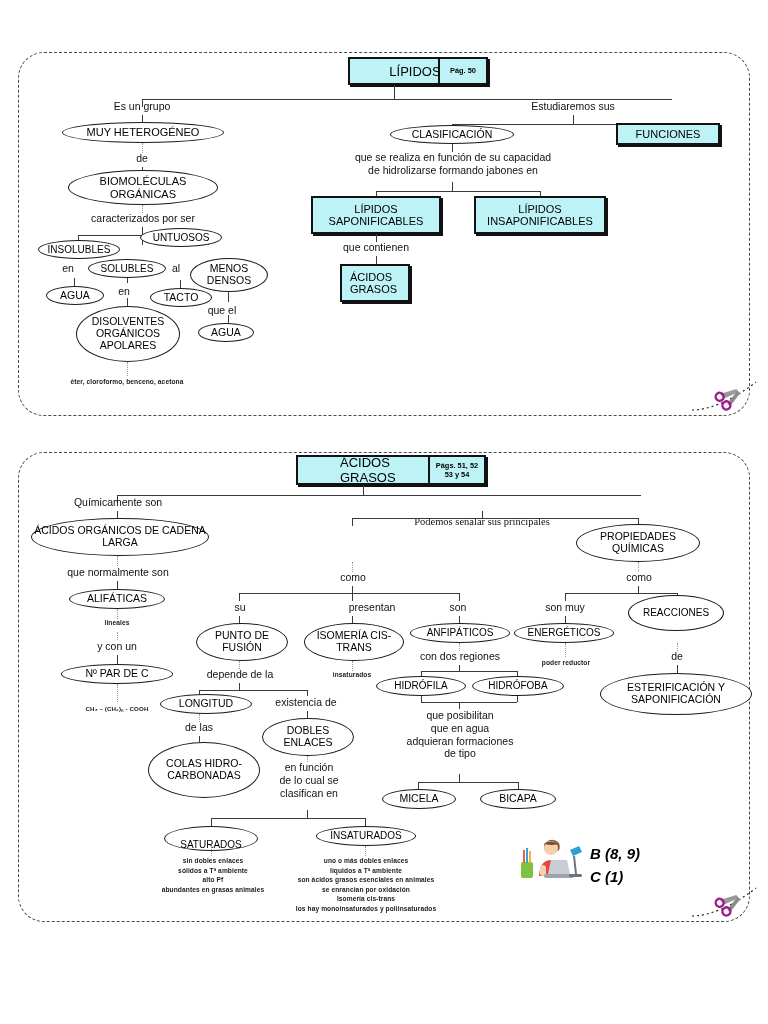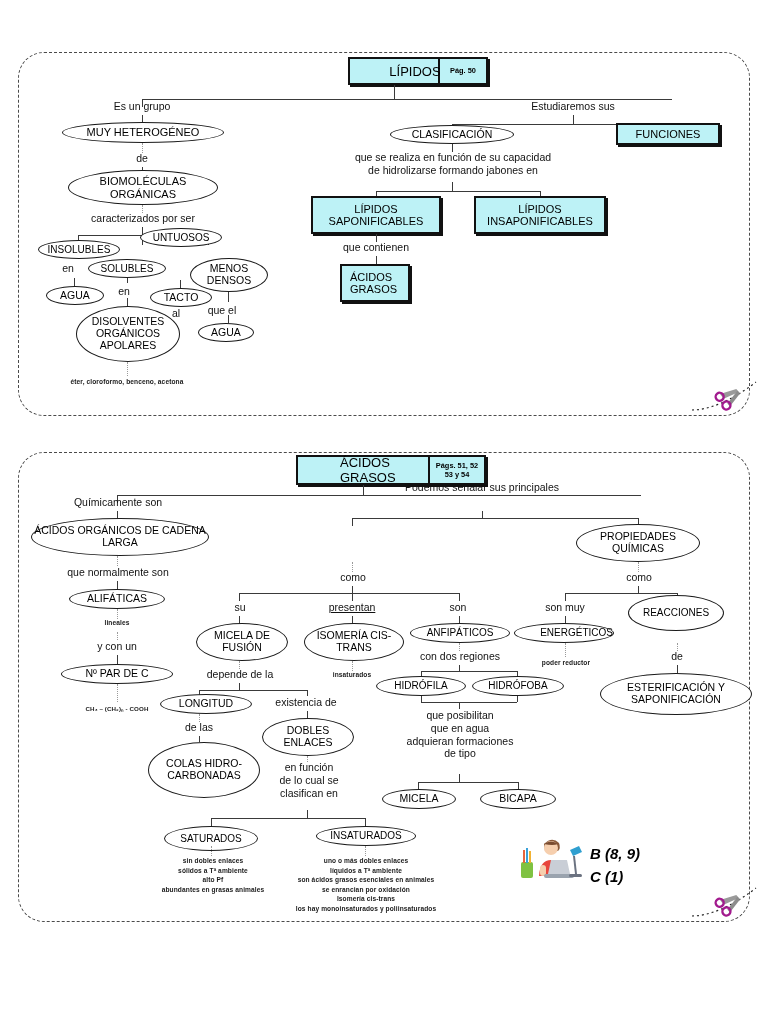--- a/index.html
+++ b/index.html
@@ -171,21 +171,21 @@
   </div>
   <div class="node ell" style="left:190px; top:258px; width:78px; height:34px; font-size:10.5px;">
     <span>MENOS
 DENSOS</span>
   </div>
   <div class="node ell" style="left:88px; top:259px; width:78px; height:19px; font-size:10px;">
     <span>SOLUBLES</span>
   </div>
 
   <div class="lbl" style="left:56px; top:262px; width:24px;">en</div>
-  <div class="lbl" style="left:166px; top:262px; width:20px;margin-top:45px;">al</div>
+  <div class="lbl" style="left:166px; top:262px; width:20px;">al</div>
   <div class="lbl" style="left:112px; top:285px; width:24px;">en</div>
   <div class="lbl" style="left:198px; top:304px; width:48px;">que el</div>
 
   <div class="node ell" style="left:46px; top:286px; width:58px; height:19px; font-size:10.5px;">
     <span>AGUA</span>
   </div>
   <div class="node ell" style="left:150px; top:288px; width:62px; height:19px; font-size:10.5px;">
     <span>TACTO</span>
   </div>
   <div class="node ell" style="left:198px; top:323px; width:56px; height:19px; font-size:10.5px;">
@@ -291,49 +291,49 @@
   <div class="tiny" style="left:82px; top:618px; width:70px;">lineales</div>
   <div class="vdash" style="left:117px; top:632px; height:8px;"></div>
   <div class="lbl" style="left:82px; top:640px; width:70px;">y con un</div>
   <div class="vline" style="left:117px; top:655px; height:9px;"></div>
   <div class="node ell" style="left:61px; top:664px; width:112px; height:20px; font-size:10.5px;">
     <span>Nº PAR DE C</span>
   </div>
   <div class="vdash" style="left:117px; top:684px; height:18px;"></div>
   <div class="tiny" style="left:62px; top:705px; width:110px; font-size:6.2px;">CH₃ – (CH₂)ₙ - COOH</div>
 
-  <div class="lbl" style="left:362px; top:481px; width:240px;">Podemos señalar sus principales</div>
+  <div class="lbl" style="left:362px; top:516px; width:240px;font-family:Liberation Serif, serif;">Podemos señalar sus principales</div>
   <div class="vline" style="left:482px; top:511px; height:7px;"></div>
   <div class="hline" style="left:352px; top:518px; width:286px;"></div>
   <div class="vline" style="left:352px; top:518px; height:8px;"></div>
   <div class="vline" style="left:638px; top:518px; height:8px;"></div>
 
   <div class="node ell" style="left:576px; top:524px; width:124px; height:38px; font-size:10.5px;">
     <span>PROPIEDADES
 QUÍMICAS</span>
   </div>
 
   <div class="vdash" style="left:352px; top:562px; height:10px;"></div>
   <div class="lbl" style="left:326px; top:571px; width:54px;">como</div>
   <div class="vline" style="left:352px; top:586px; height:7px;"></div>
   <div class="hline" style="left:239px; top:593px; width:220px;"></div>
   <div class="vline" style="left:239px; top:593px; height:8px;"></div>
   <div class="vline" style="left:352px; top:593px; height:8px;"></div>
   <div class="vline" style="left:459px; top:593px; height:8px;"></div>
 
   <div class="lbl" style="left:222px; top:601px; width:36px;">su</div>
-  <div class="lbl" style="left:316px; top:601px; width:72px;text-decoration:underline;">presentan</div>
+  <div class="lbl" style="left:336px; top:601px; width:72px;">presentan</div>
   <div class="lbl" style="left:436px; top:601px; width:44px;">son</div>
 
   <div class="vline" style="left:239px; top:616px; height:8px;"></div>
   <div class="vline" style="left:352px; top:616px; height:8px;"></div>
   <div class="vline" style="left:459px; top:616px; height:8px;"></div>
 
   <div class="node ell" style="left:196px; top:623px; width:92px; height:38px; font-size:10.5px;">
-    <span>MICELA DE
+    <span>PUNTO DE
 FUSIÓN</span>
   </div>
   <div class="node ell" style="left:304px; top:623px; width:100px; height:38px; font-size:10.5px;">
     <span>ISOMERÍA
 CIS-TRANS</span>
   </div>
   <div class="node ell" style="left:410px; top:623px; width:100px; height:20px; font-size:10px;">
     <span>ANFIPÁTICOS</span>
   </div>
 
@@ -369,21 +369,21 @@
 
   <div class="vdash" style="left:307px; top:756px; height:6px;"></div>
   <div class="lbl" style="left:266px; top:761px; width:86px;">en función
 de lo cual se
 clasifican  en</div>
   <div class="vline" style="left:307px; top:810px; height:8px;"></div>
   <div class="hline" style="left:211px; top:818px; width:154px;"></div>
   <div class="vline" style="left:211px; top:818px; height:8px;"></div>
   <div class="vline" style="left:365px; top:818px; height:8px;"></div>
 
-  <div class="node ell" style="left:164px; top:826px; width:94px; height:25px; font-size:10px;">
+  <div class="node ell" style="left:164px; top:826px; width:94px; height:25px; font-size:10px;align-items:flex-end;">
     <span>SATURADOS</span>
   </div>
   <div class="node ell" style="left:316px; top:826px; width:100px; height:20px; font-size:10px;">
     <span>INSATURADOS</span>
   </div>
 
   <div class="vdash" style="left:211px; top:846px; height:10px;"></div>
   <div class="vdash" style="left:365px; top:846px; height:10px;"></div>
   <div class="tiny" style="left:140px; top:856px; width:146px;">sin dobles enlaces
 sólidos a Tª ambiente
@@ -435,21 +435,21 @@
   <div class="vline" style="left:638px; top:586px; height:7px;"></div>
   <div class="hline" style="left:565px; top:593px; width:112px;"></div>
   <div class="vline" style="left:565px; top:593px; height:8px;"></div>
   <div class="vline" style="left:677px; top:593px; height:8px;"></div>
 
   <div class="lbl" style="left:534px; top:601px; width:62px;">son muy</div>
   <div class="lbl" style="left:648px; top:601px; width:58px;">realizan</div>
   <div class="vline" style="left:565px; top:616px; height:8px;"></div>
   <div class="vline" style="left:677px; top:616px; height:8px;"></div>
 
-  <div class="node ell" style="left:514px; top:623px; width:100px; height:20px; font-size:10px;justify-content:flex-end;">
+  <div class="node ell" style="left:514px; top:623px; width:100px; height:20px; font-size:10px;">
     <span>ENERGÉTICOS</span>
   </div>
   <div class="node ell" style="left:628px; top:595px; width:96px; height:36px; font-size:10px;">
     <span>REACCIONES</span>
   </div>
 
   <div class="vdash" style="left:565px; top:643px; height:14px;"></div>
   <div class="tiny" style="left:524px; top:658px; width:84px;">poder reductor</div>
 
   <div class="vdash" style="left:677px; top:643px; height:8px;"></div>

